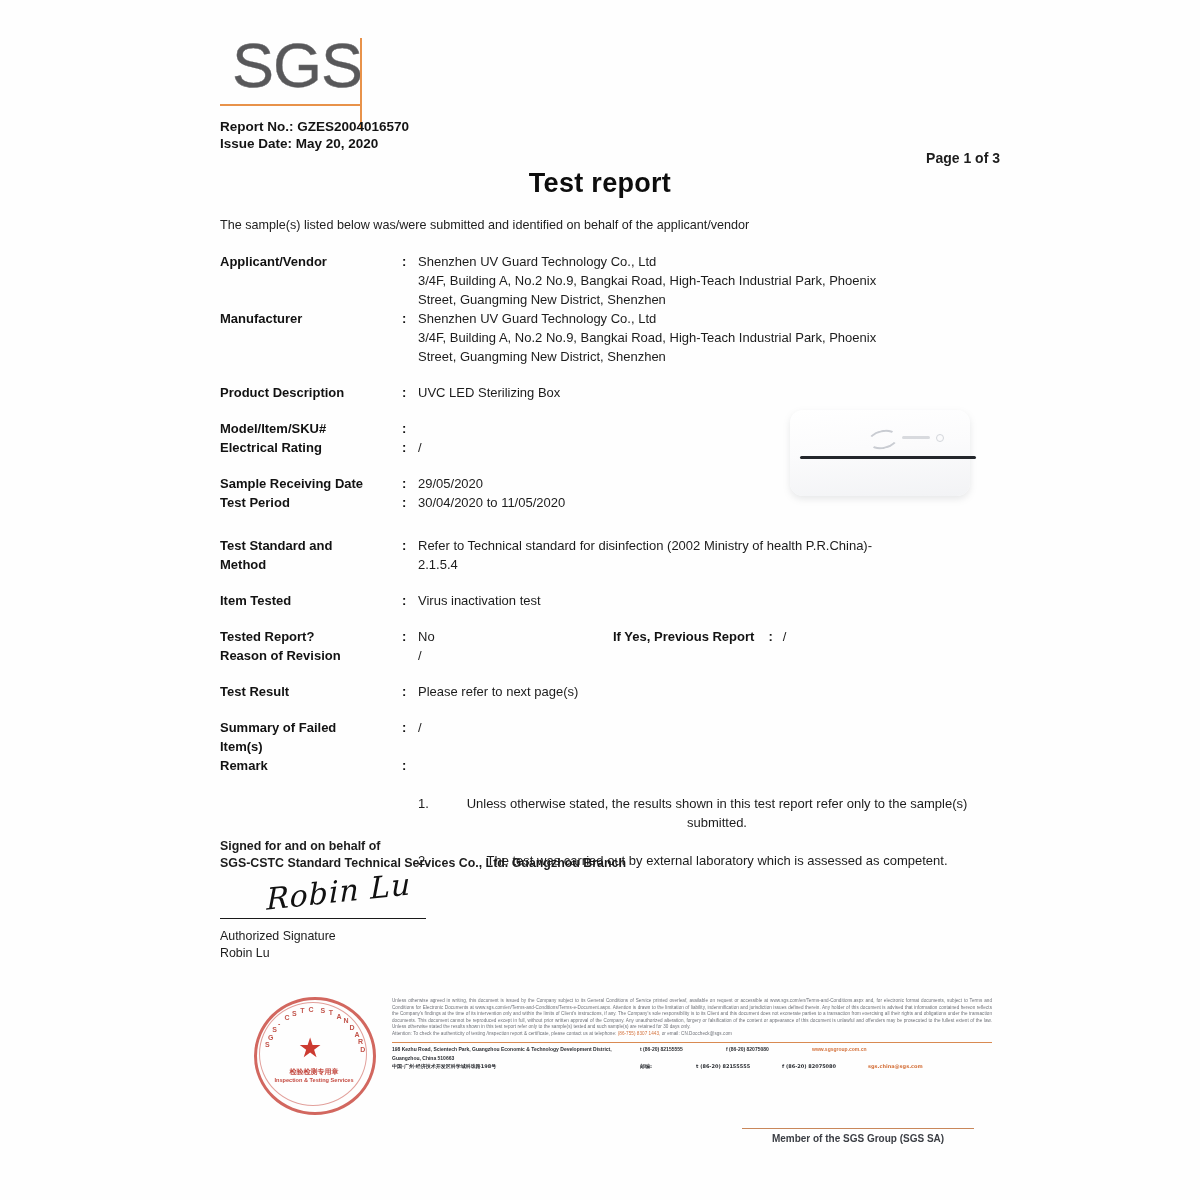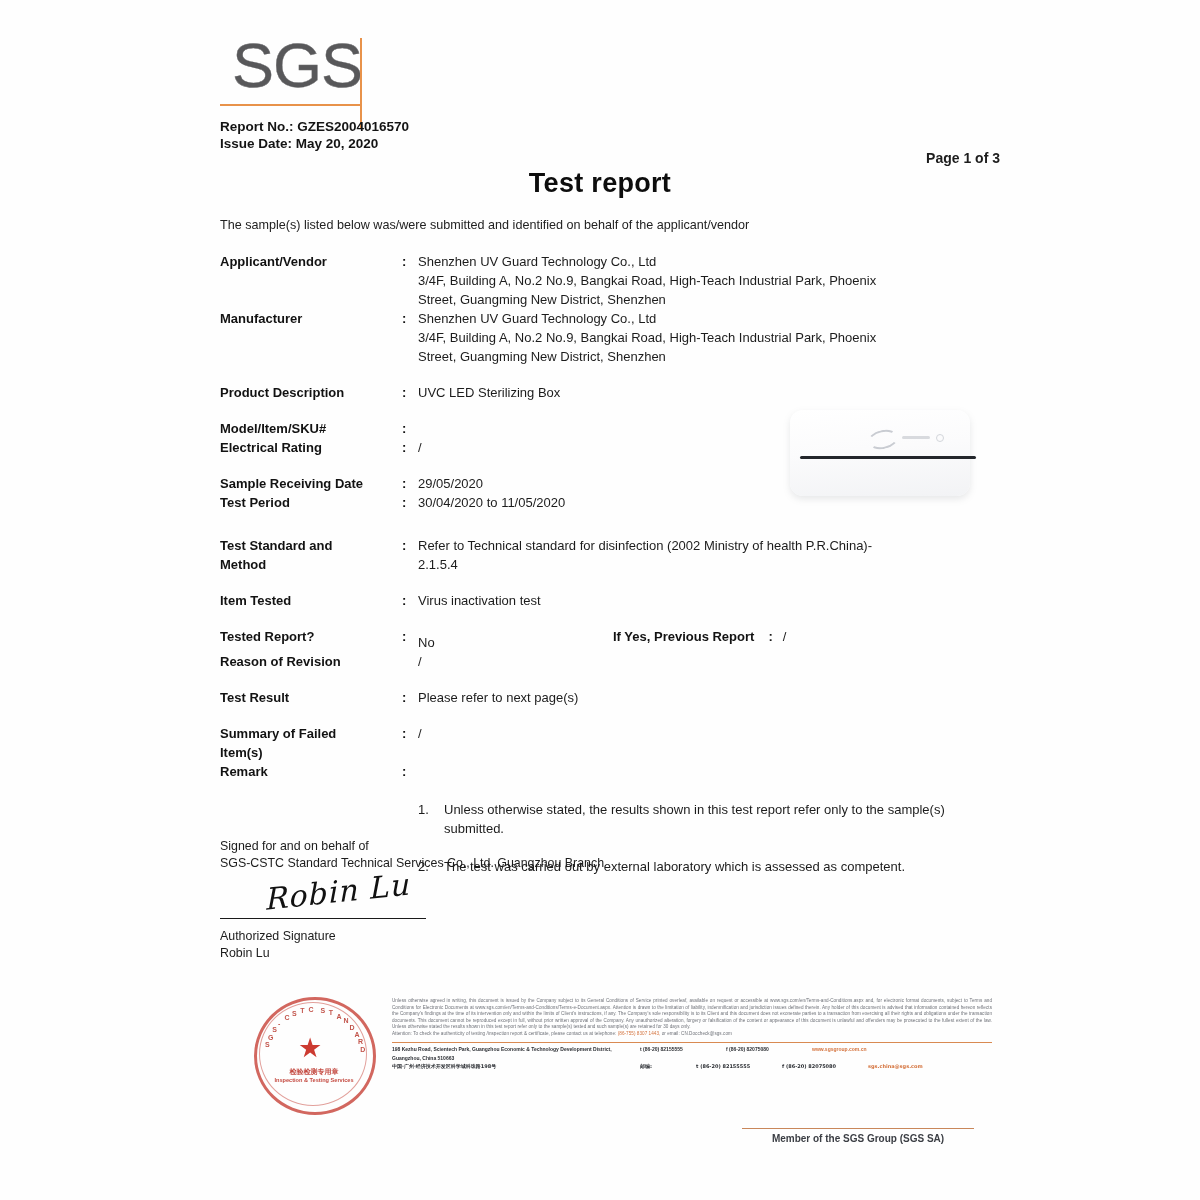--- a/index.html
+++ b/index.html
@@ -118,33 +118,33 @@
     color: #1c1c1c;
     white-space: pre-line;
   }
   .gap-md { height: 17px; }
   .gap-lg { height: 24px; }
 
   .inline-extra {
     display: flex;
     align-items: flex-start;
   }
-  .inline-extra .lead { width: 195px; flex: 0 0 195px; margin-top: 6px; }
+  .inline-extra .lead { width: 195px; flex: 0 0 195px; }
   .inline-extra .tail-label { font-weight: bold; color: #121212; }
   .inline-extra .tail-colon { margin: 0 10px 0 14px; font-weight: bold; }
 
   
   .remark-list { margin: 0; padding: 0; list-style: none; }
   .remark-item {
     display: flex;
     font-size: 13px;
     line-height: 19px;
   }
   .remark-num { width: 26px; flex: 0 0 26px; }
-  .remark-txt { flex: 1 1 auto; }
+  .remark-txt { flex: 1 1 auto; text-align: center; }
 
   
   .product-photo {
     position: absolute;
     left: 782px;
     top: 404px;
     width: 196px;
     height: 100px;
   }
   .box-body {
@@ -191,20 +191,21 @@
   .sig-block {
     position: absolute;
     left: 220px;
     top: 838px;
     width: 620px;
   }
   .sig-lead {
     font-size: 12.4px;
     line-height: 17px;
     color: #1c1c1c;
+    font-weight: bold;
   }
   .sig-mark {
     position: relative;
     height: 44px;
     margin-top: 4px;
   }
   .sig-script {
     position: absolute;
     left: 46px;
     top: -2px;

